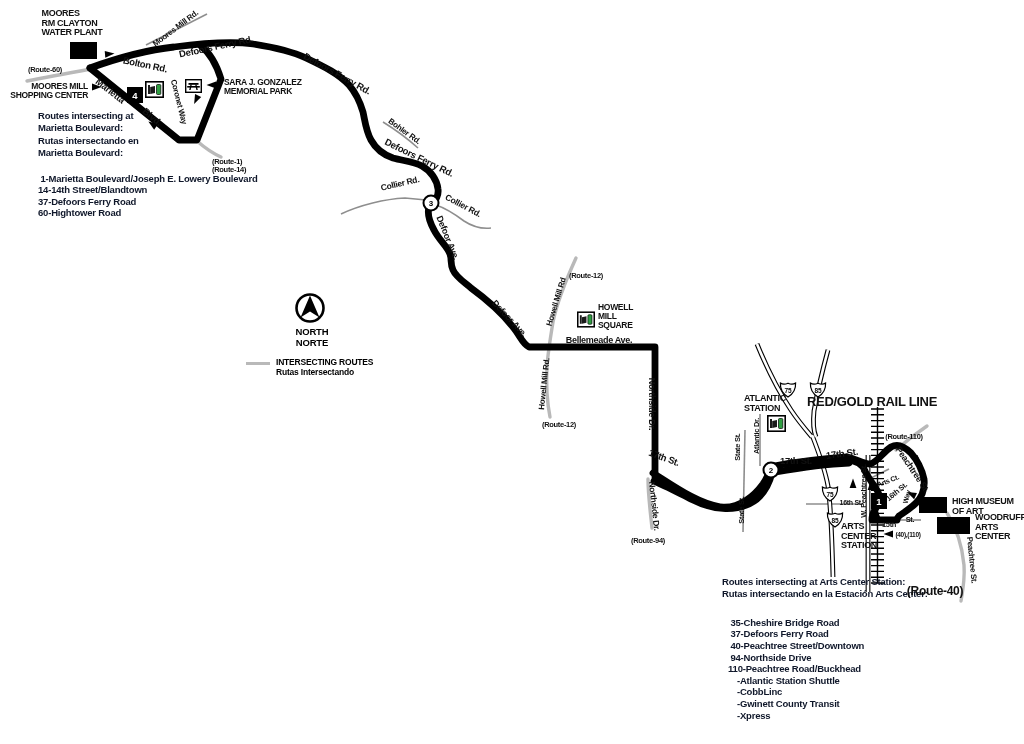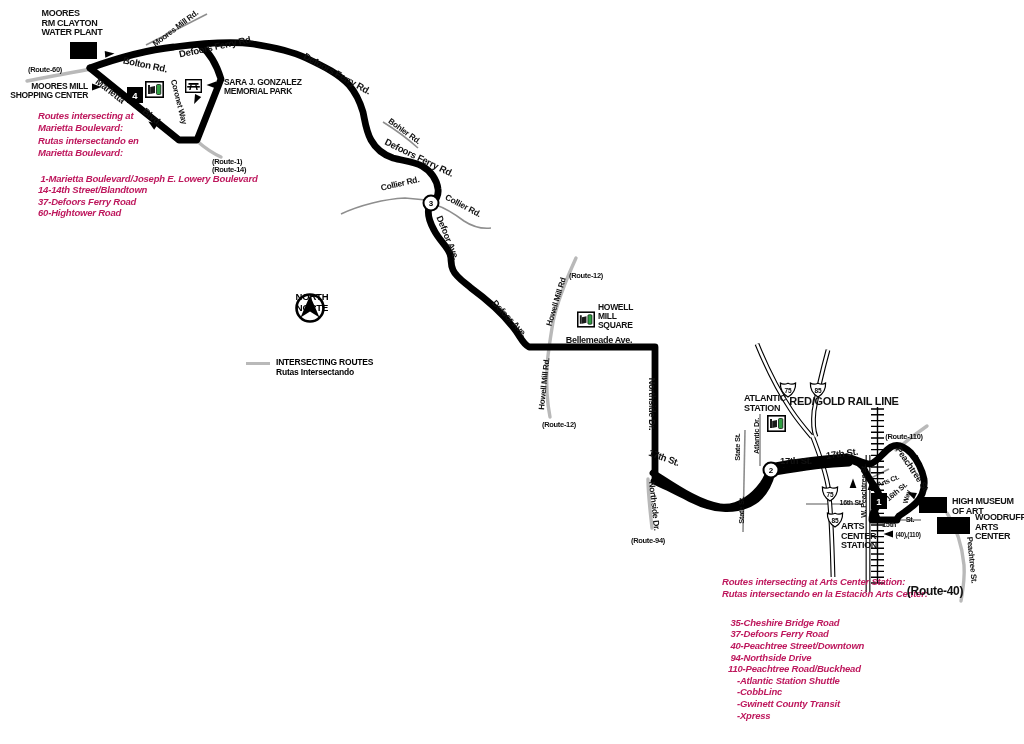--- a/index.html
+++ b/index.html
@@ -7,21 +7,21 @@
        font-family:"Liberation Sans",sans-serif;}
   #roads{position:absolute;left:0;top:0;width:1024px;height:744px;}
   .mlabel{position:absolute;font-weight:700;color:#111;white-space:pre-line;
           letter-spacing:-0.3px;line-height:1.08;transform-origin:center;}
   .tp{position:absolute;display:flex;align-items:center;justify-content:center;
       font-weight:700;transform:translate(-50%,-50%);}
   .tp.circle{width:13px;height:13px;border-radius:50%;background:#fff;border:2px solid #000;
       color:#000;font-size:8px;}
   .tp.square{width:16px;height:16px;background:#000;color:#fff;font-size:9.5px;}
   .icon{position:absolute;}
-  .textblock{position:absolute;color:#be185d;font-weight:700;font-style:italic;}
+  .textblock{position:absolute;color:#0f172a;font-weight:700;}
   .tb-head div{font-size:9.5px;line-height:12.4px;letter-spacing:-0.2px;}
   .tb-list div{font-size:9.5px;line-height:11.6px;letter-spacing:-0.2px;white-space:pre;}
   .tb-sub div{font-size:9.5px;line-height:11.6px;letter-spacing:-0.2px;padding-left:15px;white-space:pre;}
   #legend-north{position:absolute;left:282px;top:291px;width:60px;text-align:center;}
   #legend-north .nword{font-size:9.5px;font-weight:700;line-height:11px;letter-spacing:-0.2px;}
   #legend-routes{position:absolute;left:246px;top:358px;}
   #legend-swatch{position:absolute;left:0px;top:4px;width:24px;height:3.4px;background:#b9b9b9;}
   #legend-routes .ltext{margin-left:30px;font-size:8.5px;font-weight:700;line-height:9.5px;letter-spacing:-0.2px;}
 </style>
 </head>
@@ -114,21 +114,21 @@
           <text x="0" y="2.6" text-anchor="middle" font-size="6.5" font-weight="700" font-family="&quot;Liberation Sans&quot;,sans-serif" fill="#000">75</text>
         </g>
         <g transform="translate(835,520)">
           <path d="M 0,-6.8 C 2.6,-5.7 5.6,-5.7 7.6,-7 C 7.9,-1.6 5.6,3.6 0,7 C -5.6,3.6 -7.9,-1.6 -7.6,-7 C -5.6,-5.7 -2.6,-5.7 0,-6.8 Z" fill="#fff" stroke="#000" stroke-width="1.2"></path>
           <text x="0" y="2.6" text-anchor="middle" font-size="6.5" font-weight="700" font-family="&quot;Liberation Sans&quot;,sans-serif" fill="#000">85</text>
         </g>
       </g>
   </svg>
 
   <div id="legend-north">
-    <div class="nword" style="">NORTH</div>
+    <div class="nword" style="margin-top:35px">NORTH</div>
     <div class="nword">NORTE</div>
   </div>
 
   <div id="legend-routes">
     <div id="legend-swatch"></div>
     <div class="ltext">INTERSECTING ROUTES</div>
     <div class="ltext">Rutas Intersectando</div>
   </div>
 
   <div class="textblock" style="left:38px;top:110px;">
@@ -200,21 +200,21 @@
     <div class="mlabel" style="left: 651px; top: 404px; font-size: 9px; transform: translate(-50%, -50%) rotate(90deg);">Northside Dr.</div>
     <div class="mlabel" style="left: 664px; top: 458px; font-size: 9.5px; transform: translate(-50%, -50%) rotate(20deg);">17th St.</div>
     <div class="mlabel" style="left: 654px; top: 506px; font-size: 8.5px; transform: translate(-50%, -50%) rotate(84deg);">Northside Dr.</div>
     <div class="mlabel" style="left: 648px; top: 541px; font-size: 7.5px; transform: translate(-50%, -50%) rotate(0deg);">(Route-94)</div>
     <div class="mlabel" style="left: 738px; top: 447px; font-size: 7.5px; transform: translate(-50%, -50%) rotate(-90deg);">State St.</div>
     <div class="mlabel" style="left: 742px; top: 510px; font-size: 7.5px; transform: translate(-50%, -50%) rotate(-90deg);">State St.</div>
     <div class="mlabel" style="left: 757px; top: 436px; font-size: 7.5px; transform: translate(-50%, -50%) rotate(-90deg);">Atlantic Dr.</div>
     <div class="mlabel" style="left: 765px; top: 404px; font-size: 9px; transform: translate(-50%, -50%) rotate(0deg);">ATLANTIC
 STATION</div>
     <div class="mlabel" style="left: 796px; top: 461px; font-size: 9.5px; transform: translate(-50%, -50%) rotate(0deg);">17th St.</div>
-    <div class="mlabel" style="left: 844px; top: 402px; font-size: 11px; transform: translate(-50%, -50%) rotate(0deg);">RED/GOLD RAIL LINE</div>
+    <div class="mlabel" style="left: 872px; top: 402px; font-size: 13px; transform: translate(-50%, -50%) rotate(0deg);">RED/GOLD RAIL LINE</div>
     <div class="mlabel" style="left: 904px; top: 437px; font-size: 7.5px; transform: translate(-50%, -50%) rotate(0deg);">(Route-110)</div>
     <div class="mlabel" style="left: 842px; top: 454px; font-size: 9.5px; transform: translate(-50%, -50%) rotate(-8deg);">17th St.</div>
     <div class="mlabel" style="left: 912px; top: 470px; font-size: 9px; transform: translate(-50%, -50%) rotate(56deg);">Peachtree St.</div>
     <div class="mlabel" style="left: 864px; top: 491px; font-size: 7.5px; transform: translate(-50%, -50%) rotate(-90deg);">W. Peachtree St.</div>
     <div class="mlabel" style="left: 888px; top: 481px; font-size: 7px; transform: translate(-50%, -50%) rotate(-22deg);">Arts Ct.</div>
     <div class="mlabel" style="left: 897px; top: 492px; font-size: 7.5px; transform: translate(-50%, -50%) rotate(-40deg);">16th St.</div>
     <div class="mlabel" style="left: 907px; top: 497px; font-size: 7px; transform: translate(-50%, -50%) rotate(-76deg);">Way</div>
     <div class="mlabel" style="left: 889px; top: 519px; font-size: 7.5px; transform: translate(-50%, -50%) rotate(0deg); margin-top: 6px;">15th</div>
     <div class="mlabel" style="left: 910px; top: 520px; font-size: 7.5px; transform: translate(-50%, -50%) rotate(0deg);">St.</div>
     <div class="mlabel" style="left: 851px; top: 503px; font-size: 7px; transform: translate(-50%, -50%) rotate(0deg);">16th St.</div>

